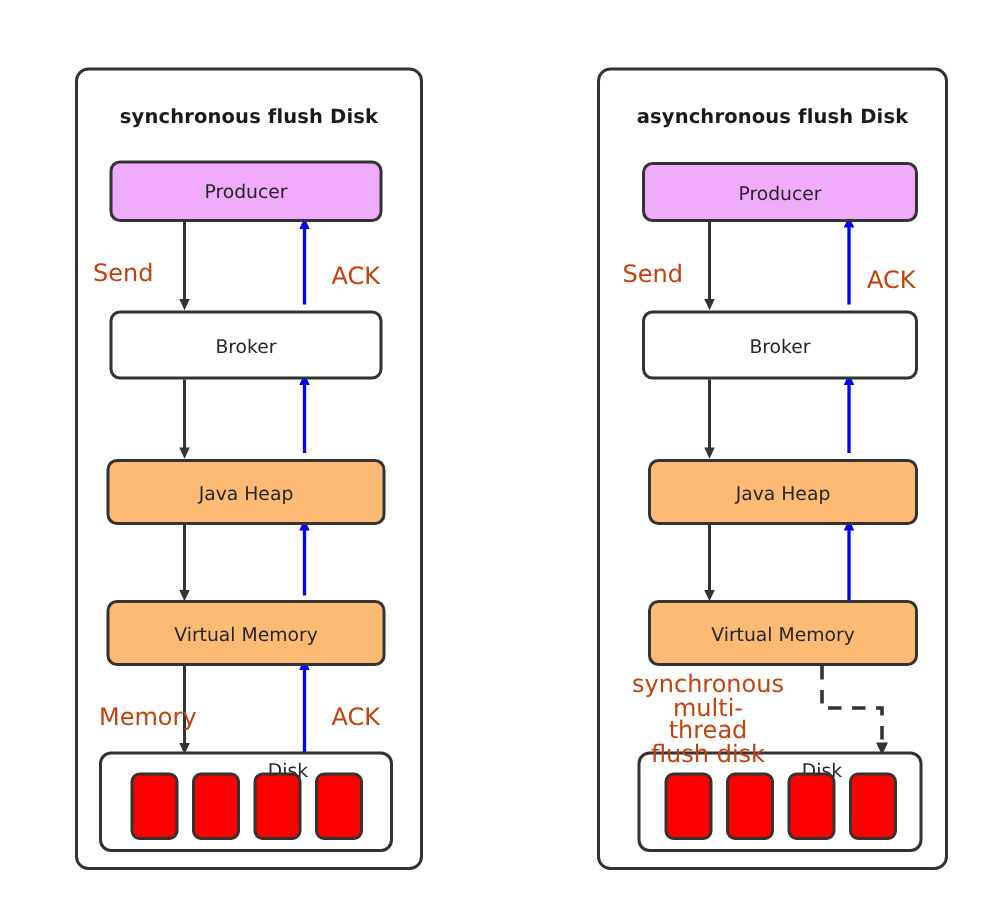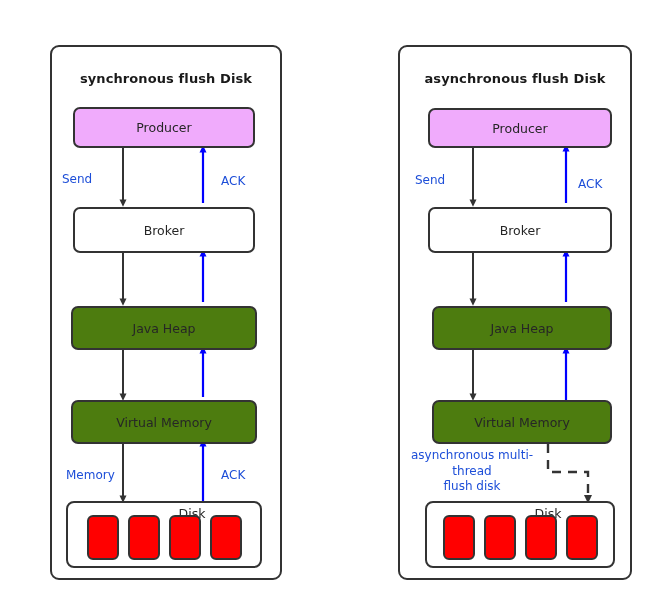--- a/index.html
+++ b/index.html
@@ -48,21 +48,21 @@
     border: 2px solid #333333;
     border-radius: 7px;
     display: flex;
     align-items: center;
     justify-content: center;
     font-size: 12.5px;
     color: #262626;
     text-align: center;
   }
   .node.blue { background: #f0abfc; }
-  .node.green { background: #4d7c0f; }
+  .node.green { background: #fdba74; }
   .node.white { background: #ffffff; align-items: center; }
   .diskbox {
     position: absolute;
     box-sizing: border-box;
     border: 2px solid #333333;
     border-radius: 8px;
     background: #ffffff;
   }
   .disk-label {
     position: absolute;
@@ -84,22 +84,22 @@
   .disk-cell {
     width: 32px;
     height: 45px;
     background: #ff0000;
     border: 2px solid #333333;
     border-radius: 6px;
     box-sizing: border-box;
   }
   .edge-label {
     position: absolute;
-    font-size: 12px;
-    color: #1d4ed8;
+    font-size: 16px;
+    color: #c2410c;
     white-space: nowrap;
   }
   .edge-label.multi {
     white-space: normal;
     text-align: center;
     line-height: 15.5px;
   }
 </style>
 </head>
 <body>
@@ -212,18 +212,18 @@
       <div class="disk-cell"></div>
       <div class="disk-cell"></div>
       <div class="disk-cell"></div>
     </div>
   </div>
 
   <div class="edge-label" style="left:415px; top:173px;">Send</div>
   <div class="edge-label" style="left:578px; top:177px;">ACK</div>
 
   <div class="edge-label multi" style="left:401px; top:448px; width:142px;">
-    <span>asynchronous multi-</span><br>
+    <span>synchronous multi-</span><br>
     <span>thread</span><br>
     <span>flush disk</span>
   </div>
 
 </div>
 
 </body></html>

